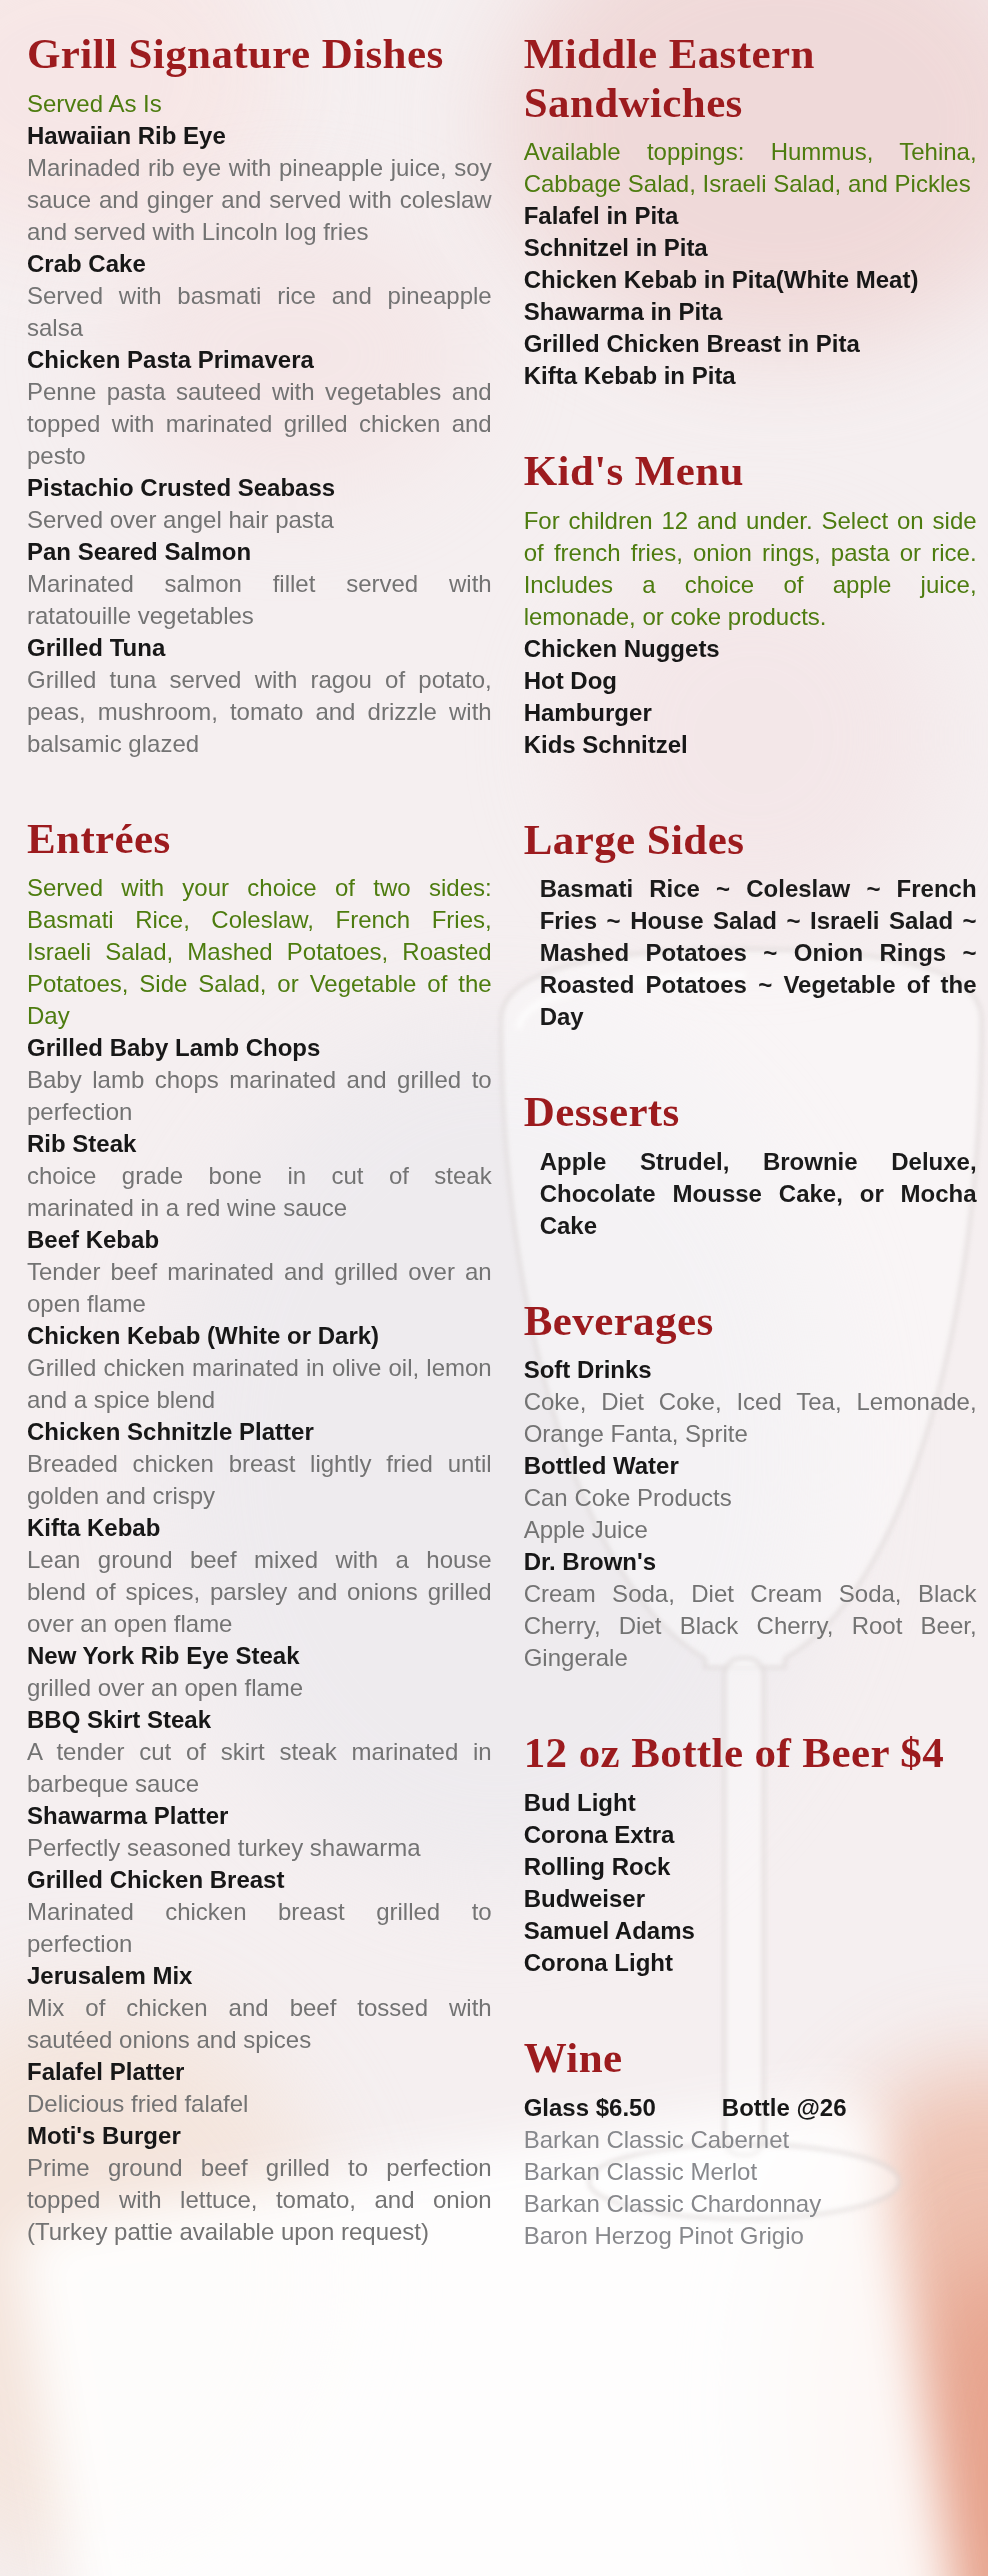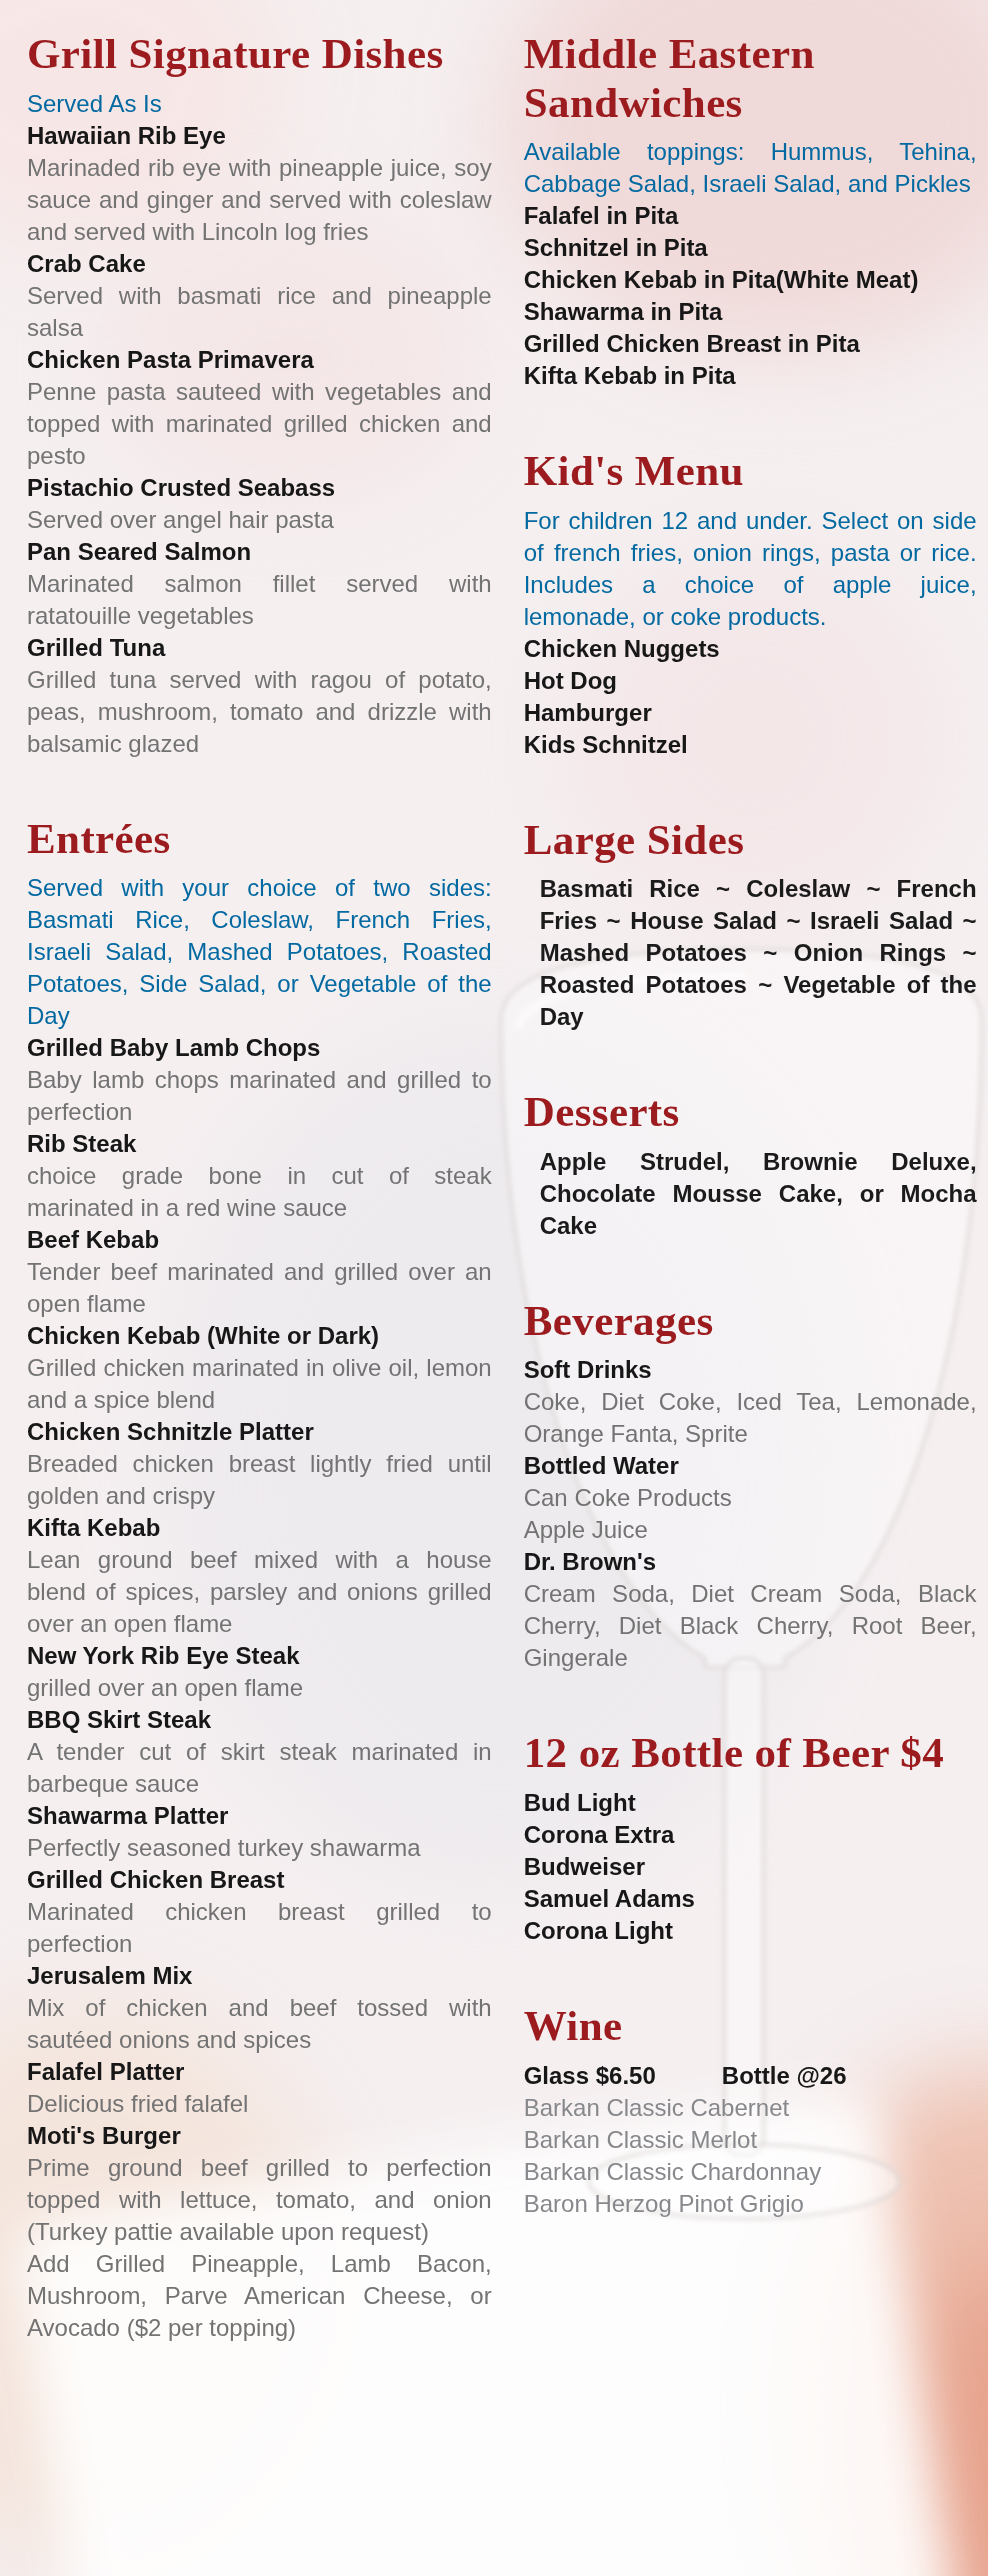--- a/index.html
+++ b/index.html
@@ -25,21 +25,21 @@
 
   
   .content{position:absolute;inset:0;display:flex;gap:32px;padding:30px 12.4px 0 27px;box-sizing:border-box;}
   .col{display:block;}
   .col-left{width:474px;}
   .col-right{width:462px;}
   .menu-section{margin:0 0 55px 0;}
   .section-title{font-family:"Liberation Serif",serif;font-weight:700;color:#9c1b1e;
                  font-size:43px;line-height:1.13;margin:0 0 9px 0;letter-spacing:0.4px;}
   p{margin:0;font-size:24px;line-height:32px;}
-  .note-gray{color:#0369a1;text-align:justify;}
+  .note-gray{color:#4d7c0f;text-align:justify;}
   .note-black{color:#1b1b1b;font-weight:700;text-align:justify;margin-left:16px;}
   .item-name{color:#171717;font-weight:700;}
   .item-name.gray{color:#87888c;font-weight:400;}
   .item-desc{color:#737373;text-align:justify;}
   .price-row{font-size:24px;line-height:32px;font-weight:700;color:#171717;}
   .price-row .glass-price{margin-right:66px;text-align:right;}
 </style>
 </head>
 <body>
 
@@ -107,21 +107,20 @@
           <p class="item-name">Shawarma Platter</p>
           <p class="item-desc">Perfectly seasoned turkey shawarma</p>
           <p class="item-name">Grilled Chicken Breast</p>
           <p class="item-desc">Marinated chicken breast grilled to perfection</p>
           <p class="item-name">Jerusalem Mix</p>
           <p class="item-desc">Mix of chicken and beef tossed with sautéed onions and spices</p>
           <p class="item-name">Falafel Platter</p>
           <p class="item-desc">Delicious fried falafel</p>
           <p class="item-name">Moti's Burger</p>
           <p class="item-desc">Prime ground beef grilled to perfection topped with lettuce, tomato, and onion (Turkey pattie available upon request)</p>
-          <p class="item-desc">Add Grilled Pineapple, Lamb Bacon, Mushroom, Parve American Cheese, or Avocado ($2 per topping)</p>
         </section>
       </div>
     <div class="col col-right" id="col-right">
         <section class="menu-section">
           <h2 class="section-title">Middle Eastern Sandwiches</h2>
           <p class="note-gray">Available toppings: Hummus, Tehina, Cabbage Salad, Israeli Salad, and Pickles</p>
           <p class="item-name">Falafel in Pita</p>
           <p class="item-name">Schnitzel in Pita</p>
           <p class="item-name">Chicken Kebab in Pita(White Meat)</p>
           <p class="item-name">Shawarma in Pita</p>
@@ -151,20 +150,21 @@
           <p class="item-name">Bottled Water</p>
           <p class="item-desc">Can Coke Products</p>
           <p class="item-desc">Apple Juice</p>
           <p class="item-name">Dr. Brown's</p>
           <p class="item-desc">Cream Soda, Diet Cream Soda, Black Cherry, Diet Black Cherry, Root Beer, Gingerale</p>
         </section>
         <section class="menu-section">
           <h2 class="section-title">12 oz Bottle of Beer $4</h2>
           <p class="item-name">Bud Light</p>
           <p class="item-name">Corona Extra</p>
+          <p class="item-name">Rolling Rock</p>
           <p class="item-name">Budweiser</p>
           <p class="item-name">Samuel Adams</p>
           <p class="item-name">Corona Light</p>
         </section>
         <section class="menu-section">
           <h2 class="section-title">Wine</h2>
           <p class="price-row"><span class="glass-price">Glass $6.50</span><span>Bottle @26</span></p>
           <p class="item-name gray">Barkan Classic Cabernet</p>
           <p class="item-name gray">Barkan Classic Merlot</p>
           <p class="item-name gray">Barkan Classic Chardonnay</p>

